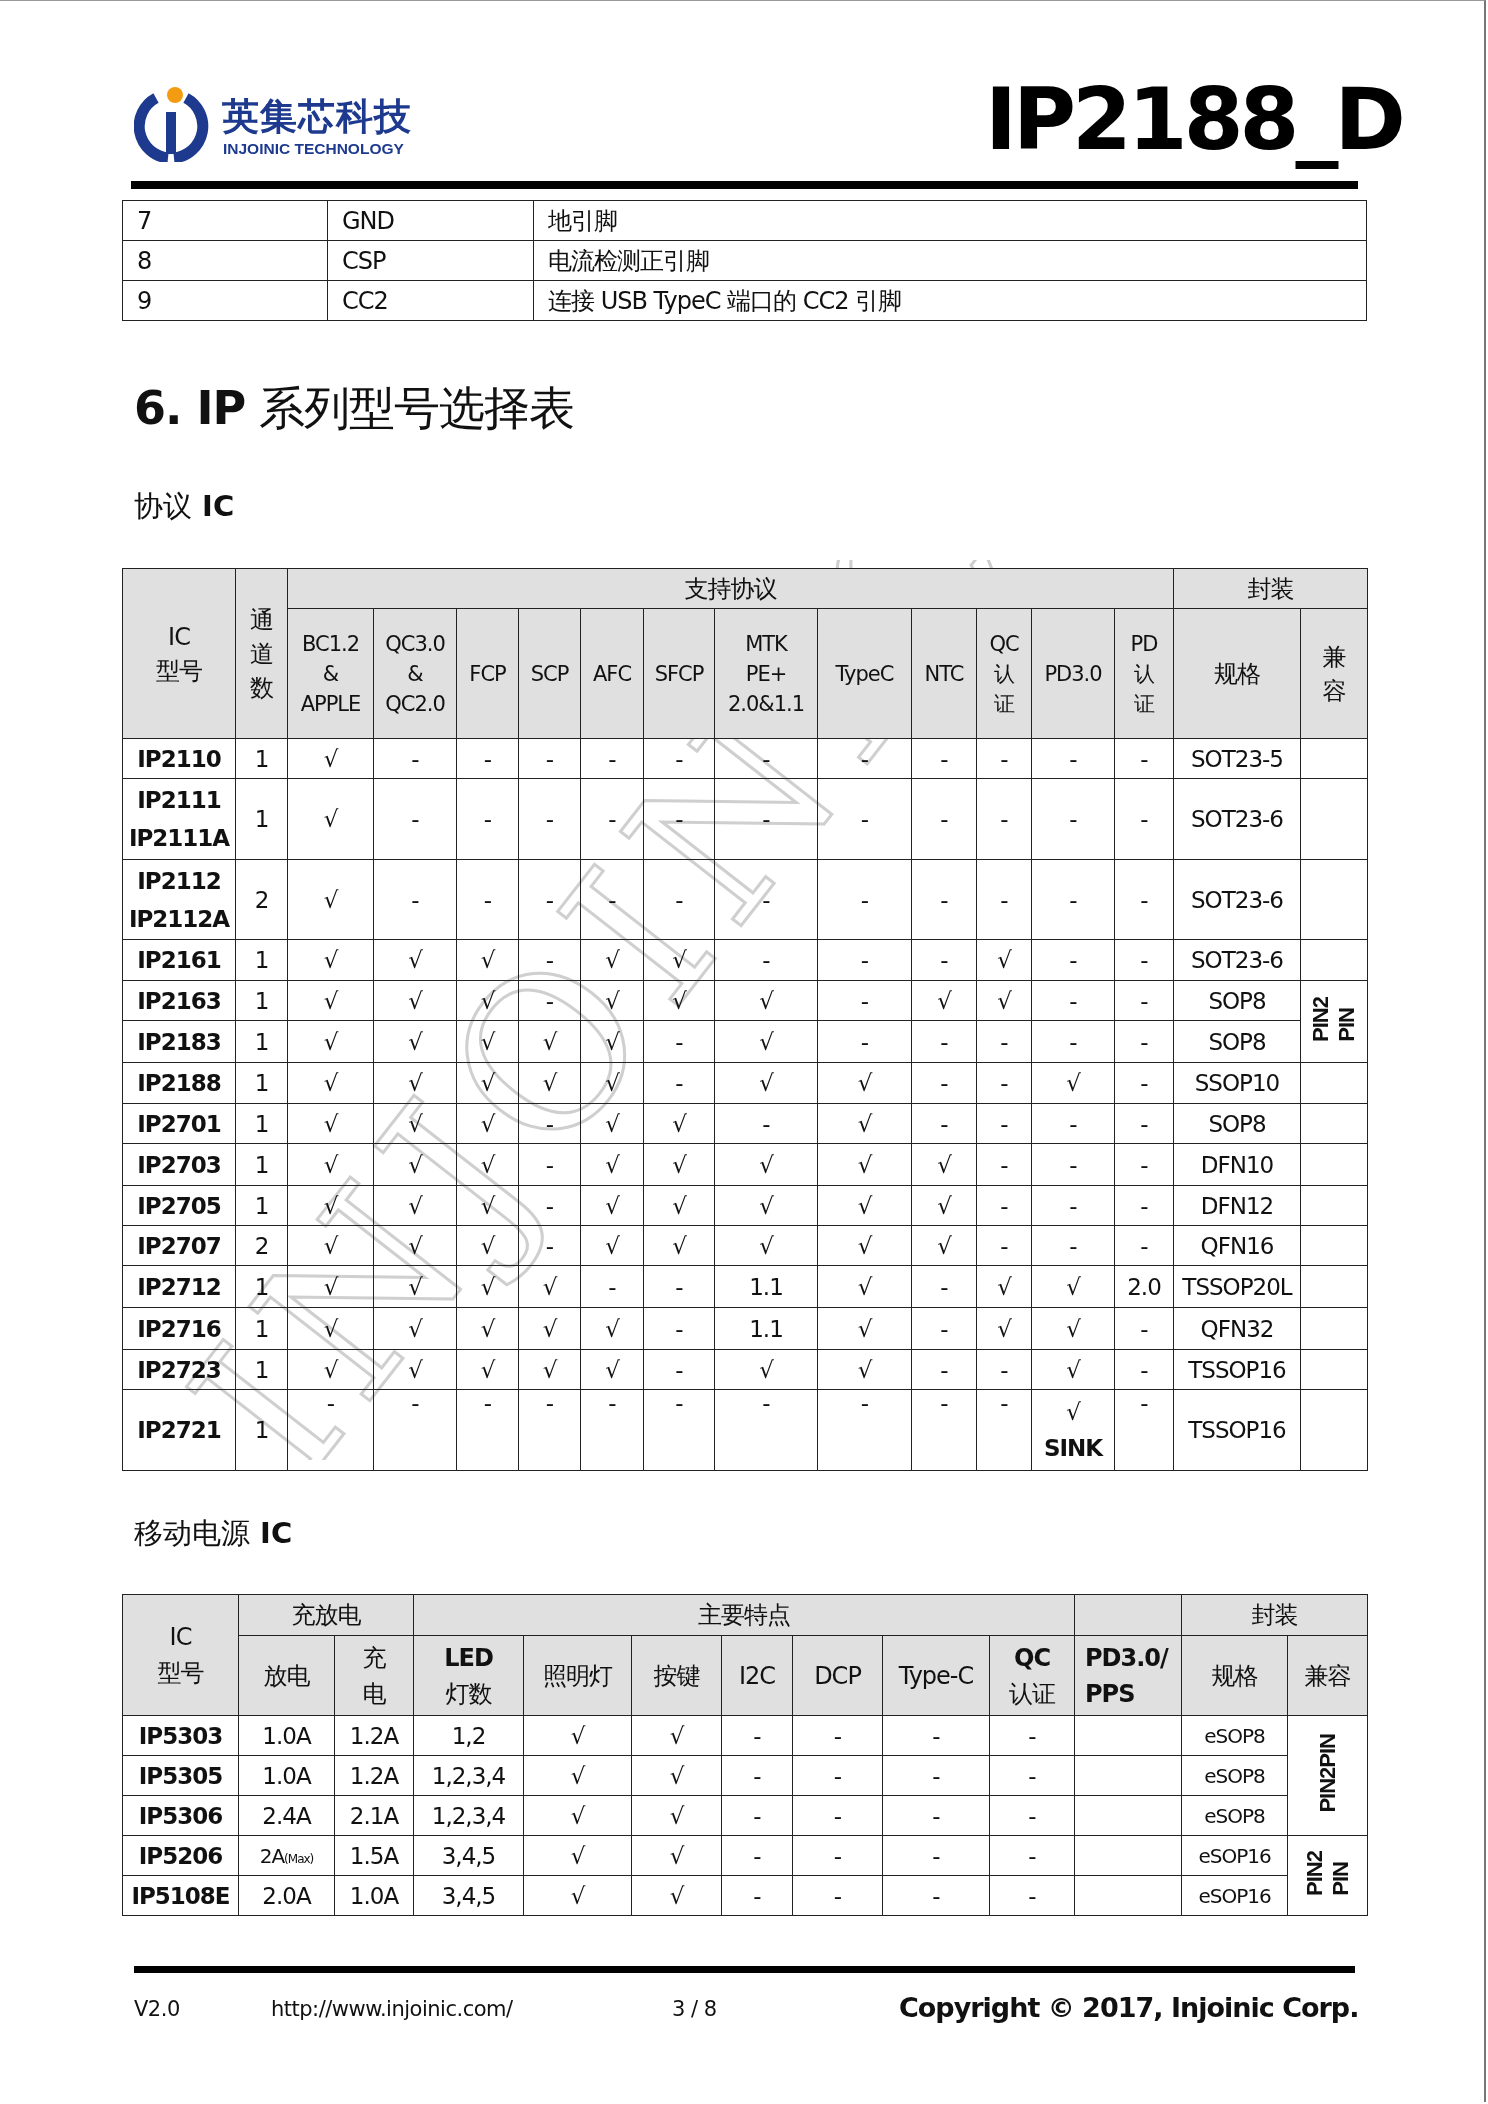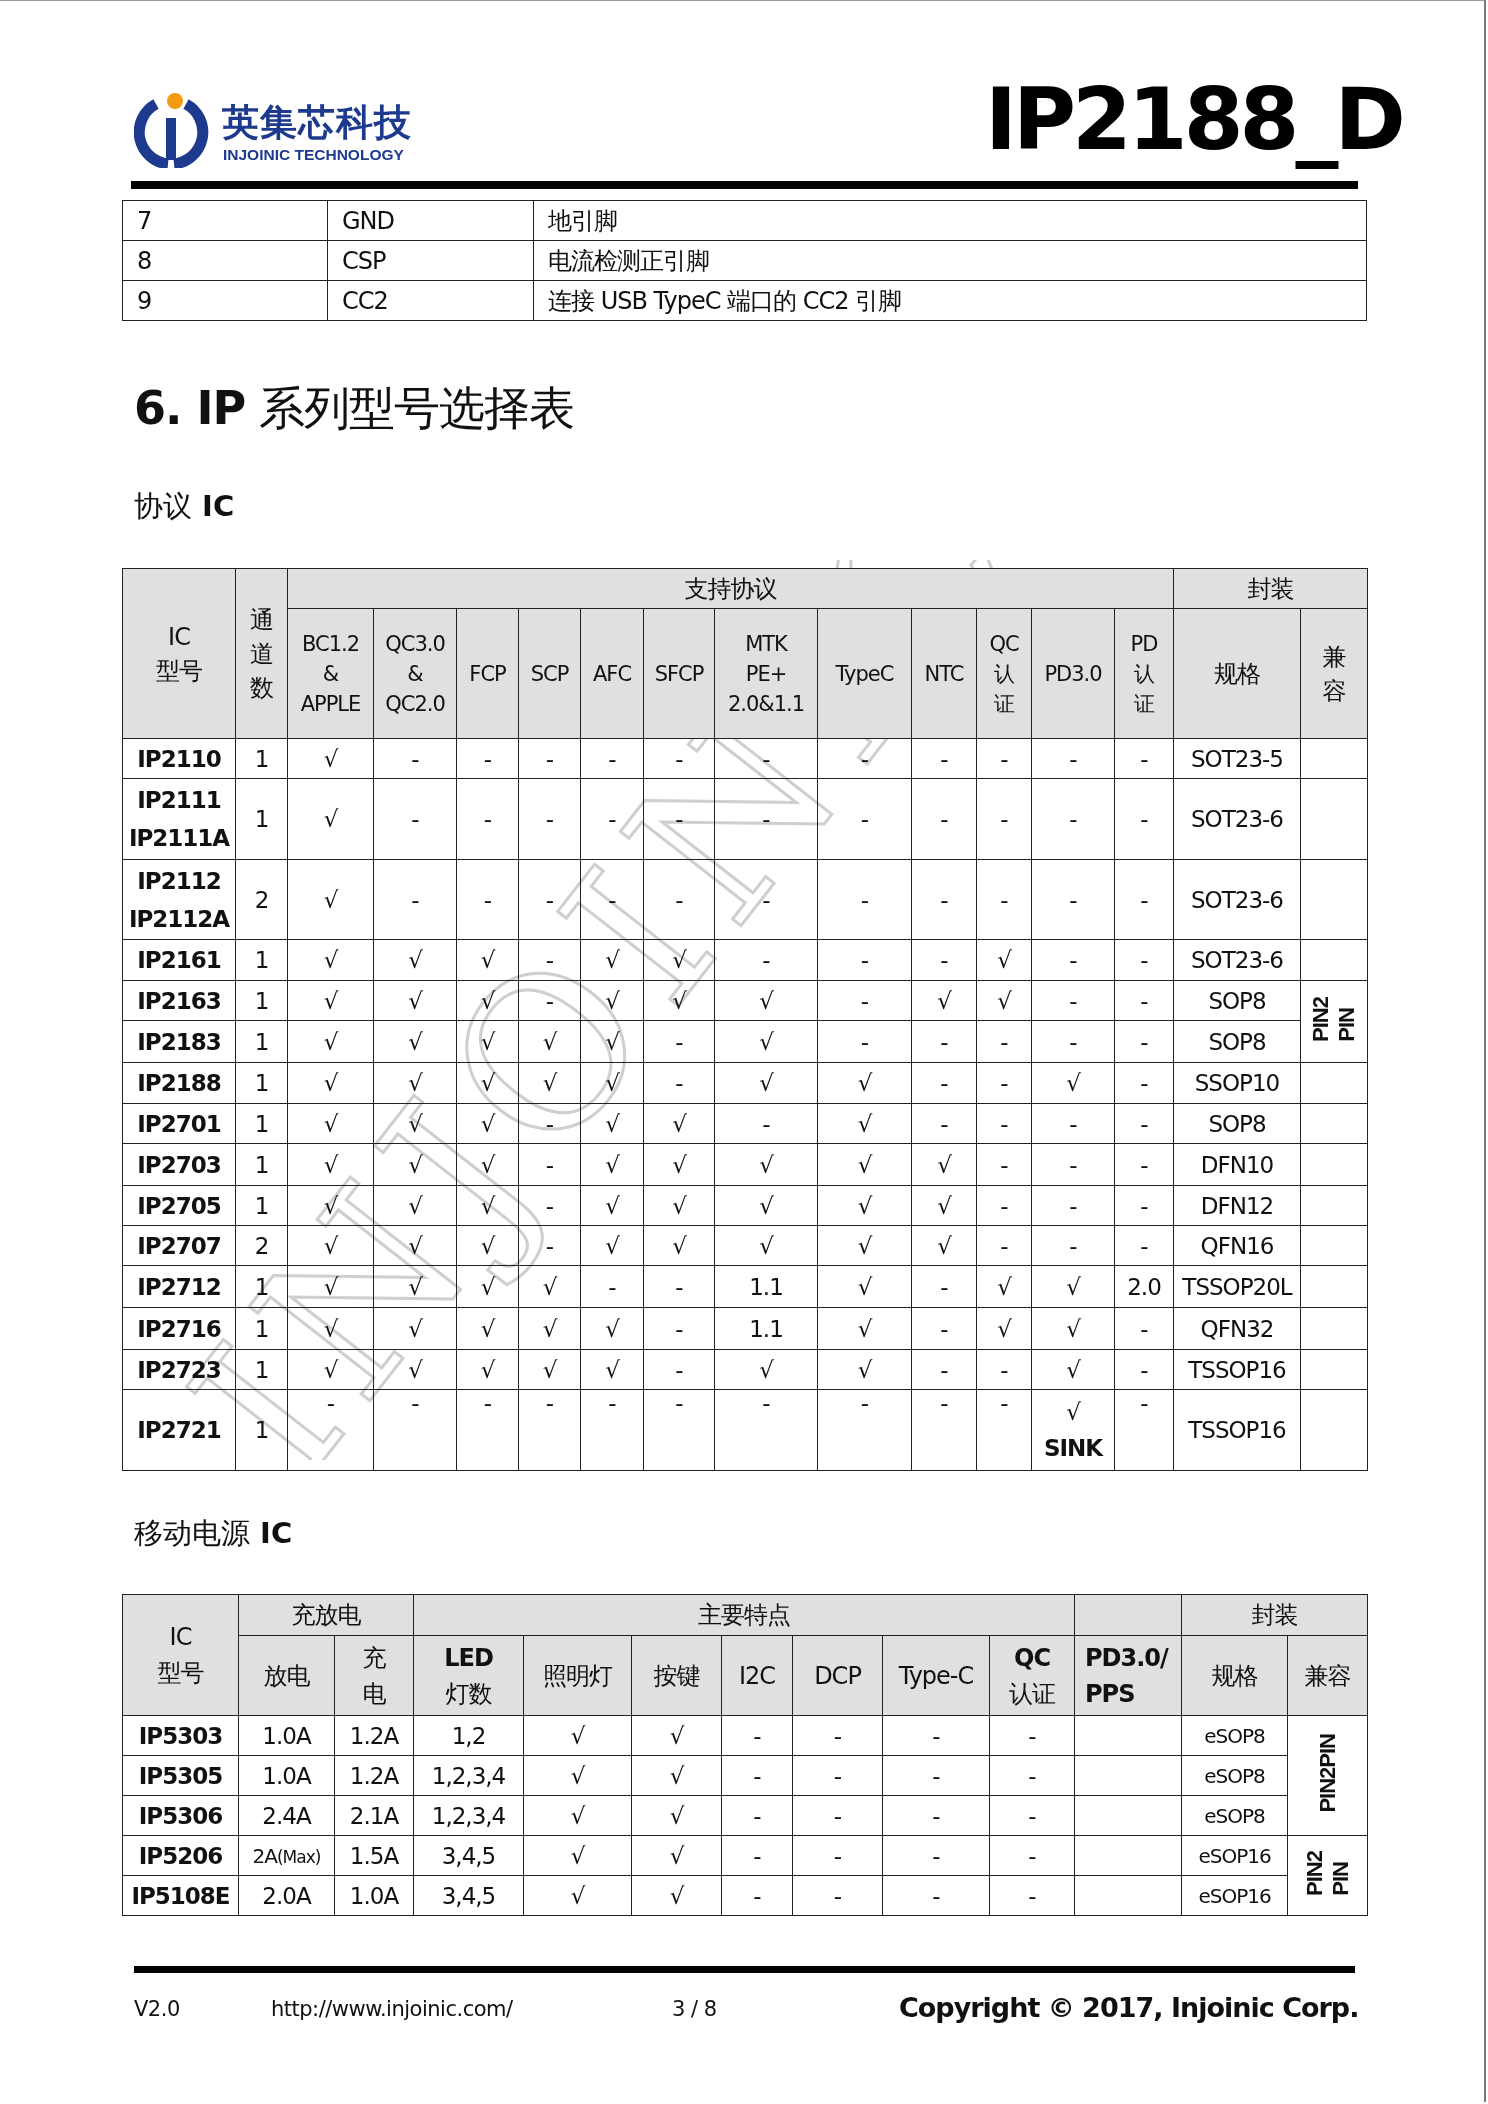--- a/index.html
+++ b/index.html
@@ -5,21 +5,21 @@
   html, body { margin: 0; padding: 0; }
   body {
     width: 1488px; height: 2104px; position: relative; overflow: hidden;
     background: #ffffff; color: #111;
     font-family: "DejaVu Sans", "Liberation Sans", sans-serif;
   }
   .page-border { position: absolute; left: 0; top: 0; width: 1486px; height: 2102px; border-right: 2px solid #777; border-top: 1px solid #999; box-sizing: border-box; pointer-events: none; }
   .abs { position: absolute; }
 
   
-  .logo { left: 134px; top: 92px; width: 280px; height: 76px; text-align: center; }
+  .logo { left: 134px; top: 86px; width: 280px; height: 76px; text-align: center; }
   .logo-cn { position: absolute; left: 88px; top: 6px; font-size: 37px; font-weight: bold; color: #1d3a8f; letter-spacing: 1px; white-space: nowrap; }
   .logo-en { position: absolute; left: 89px; top: 54px; font-size: 15.5px; font-weight: bold; color: #1d3a8f; white-space: nowrap; font-family: "Liberation Sans", sans-serif; }
   .doc-title { left: 985px; top: 76px; font-size: 86px; font-weight: bold; letter-spacing: -4px; color: #000; font-family: "DejaVu Sans", sans-serif; line-height: 1; }
   .rule { background: #000; }
 
   
   table { border-collapse: collapse; table-layout: fixed; position: absolute; }
   td, th { border: 1.5px solid #222; padding: 0; text-align: center; vertical-align: middle; overflow: hidden; }
   th { background: #e0e0e0; font-weight: normal; }
 
@@ -34,21 +34,21 @@
   .proto th.tall { line-height: 30px; }
   .proto td { font-size: 23px; letter-spacing: -1px; }
   .proto td.ic { font-weight: bold; line-height: 38px; margin-top: 31px; }
   .proto .h1 { font-size: 24px; }
   .vert { writing-mode: vertical-rl; transform: rotate(180deg); font-weight: bold; font-size: 22px; font-family: "Liberation Sans", sans-serif; white-space: nowrap; display: inline-block; line-height: 26px; }
 
   .pb th { font-size: 24px; line-height: 36px; letter-spacing: -1px; }
   .pb td { font-size: 23px; letter-spacing: -1px; }
   .pb td.ic { font-weight: bold; }
   .pb td.small { font-size: 20px; }
-  .sub-max { font-size: 17px; }
+  .sub-max { font-size: 12px; }
 
   .watermark { left: 180px; top: 560px; width: 1300px; height: 900px; pointer-events: none; }
 
   
   .footer-text { font-size: 21px; top: 1997px; letter-spacing: -0.5px; }
   .copyright { font-size: 27px; font-weight: bold; letter-spacing: -1px; top: 1992px; }
 </style>
 </head>
 <body>
 

